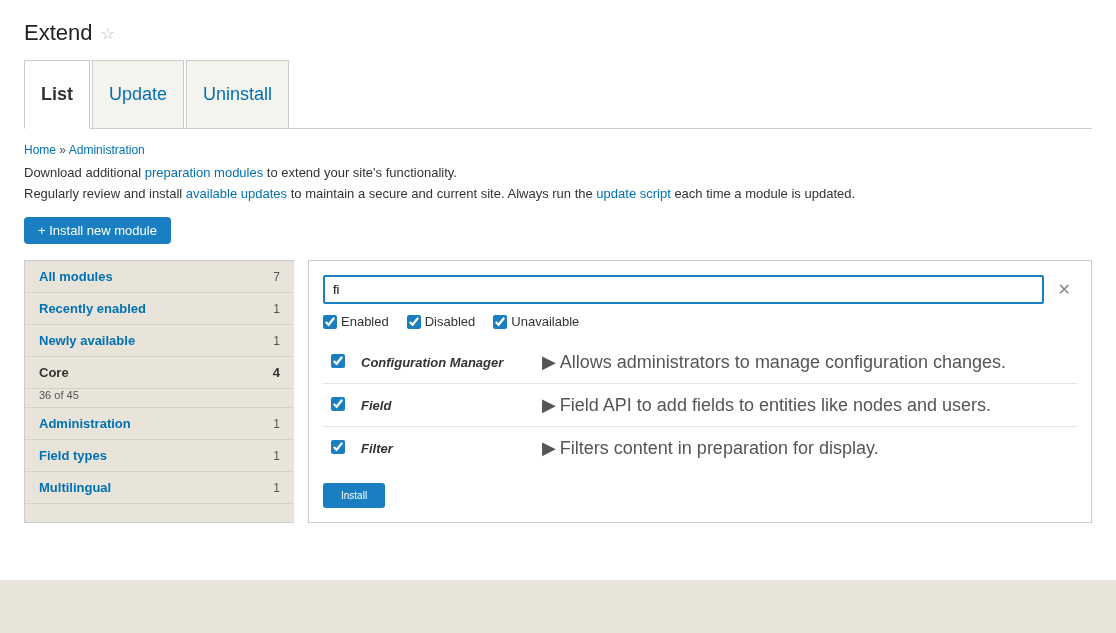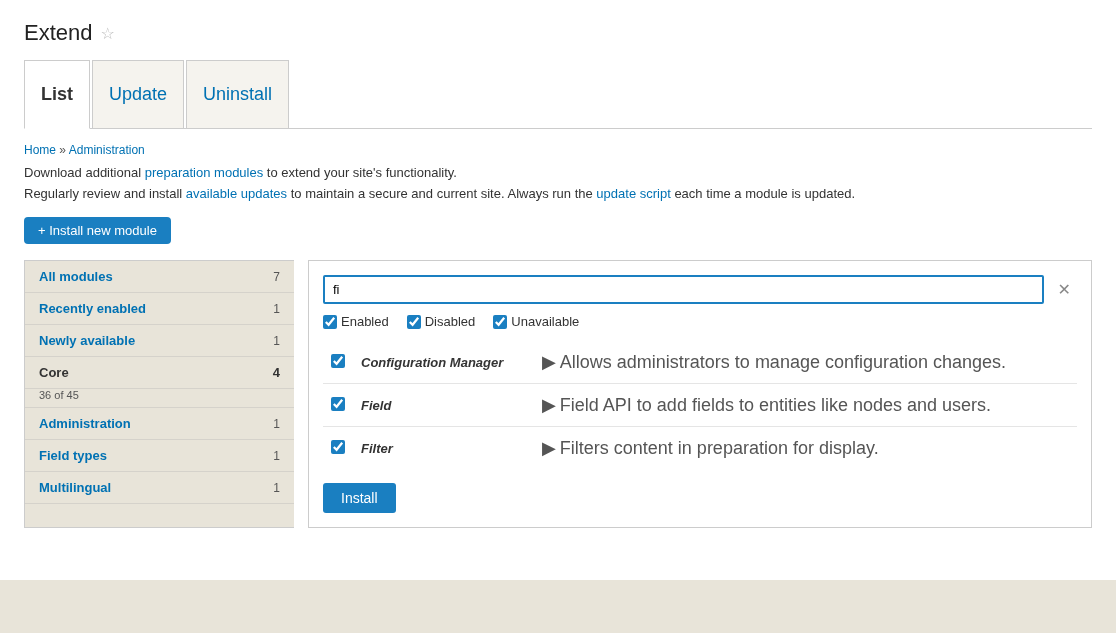--- a/index.html
+++ b/index.html
@@ -215,21 +215,21 @@
       color: #555;
       margin-right: 4px;
     }
     .bottom-install-btn {
       display: inline-block;
       background: #1a7fc1;
       color: #fff;
       border: none;
       border-radius: 3px;
       padding: 7px 18px;
-      font-size: 14px;
+      font-size: 10px;
       cursor: pointer;
       margin-top: 14px;
     }
   </style>
 </head>
 <body>
 
 <div class="page-wrapper">
   <div class="content-area">
 

